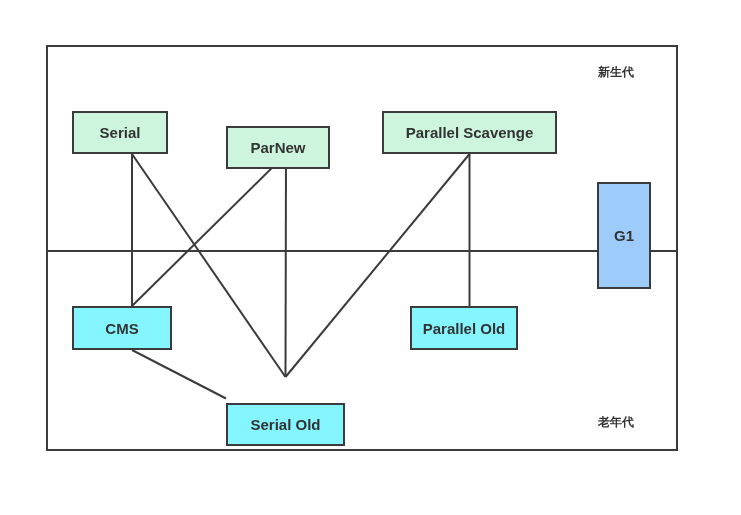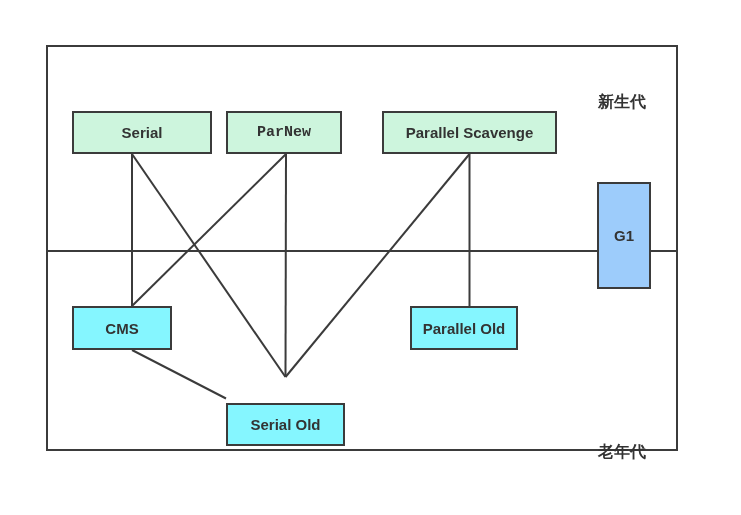--- a/index.html
+++ b/index.html
@@ -37,34 +37,33 @@
     box-sizing: border-box;
     border: 2px solid #3b3b3b;
     display: flex;
     align-items: center;
     justify-content: center;
     font-size: 15px;
     font-weight: bold;
     color: #333333;
     white-space: nowrap;
   }
-  #node-serial            { left: 72px;  top: 111px; width: 140px; height: 43px; text-align: center; }
-  #node-parnew            { left: 226px; top: 111px; width: 116px; height: 43px; font-family: Liberation Mono, monospace; }
+  #node-serial            { left: 72px;  top: 111px; width: 96px; height: 43px; text-align: center; }
+  #node-parnew            { left: 226px; top: 126px; width: 104px; height: 43px; }
   #node-parallel-scavenge { left: 382px; top: 111px; width: 175px; height: 43px; }
   #node-g1                { left: 597px; top: 182px; width: 54px;  height: 107px; }
   #node-cms               { left: 72px;  top: 306px; width: 100px; height: 44px; }
   #node-parallel-old      { left: 410px; top: 306px; width: 108px; height: 44px; }
   #node-serial-old        { left: 226px; top: 377px; width: 119px; height: 43px; margin-top: 26px; }
   .region-label {
     position: absolute;
-    font-size: 16px;
+    font-size: 12px;
     font-weight: bold;
     color: #333333;
     white-space: nowrap;
-    margin-top: 28px;
   }
   #label-young { left: 598px; top: 64px; }
   #label-old   { left: 598px; top: 414px; font-family: Liberation Serif, serif; }
 </style>
 </head>
 <body>
 
 <div class="stage">
 
   <svg id="edges-svg" width="741" height="515" viewBox="0 0 741 515">

